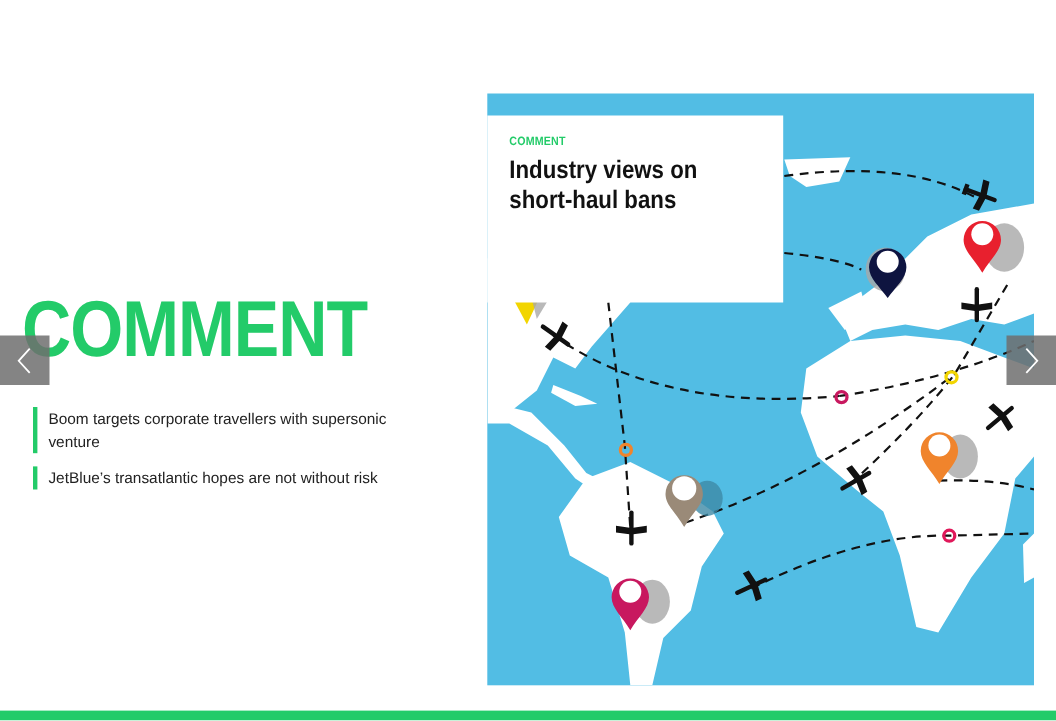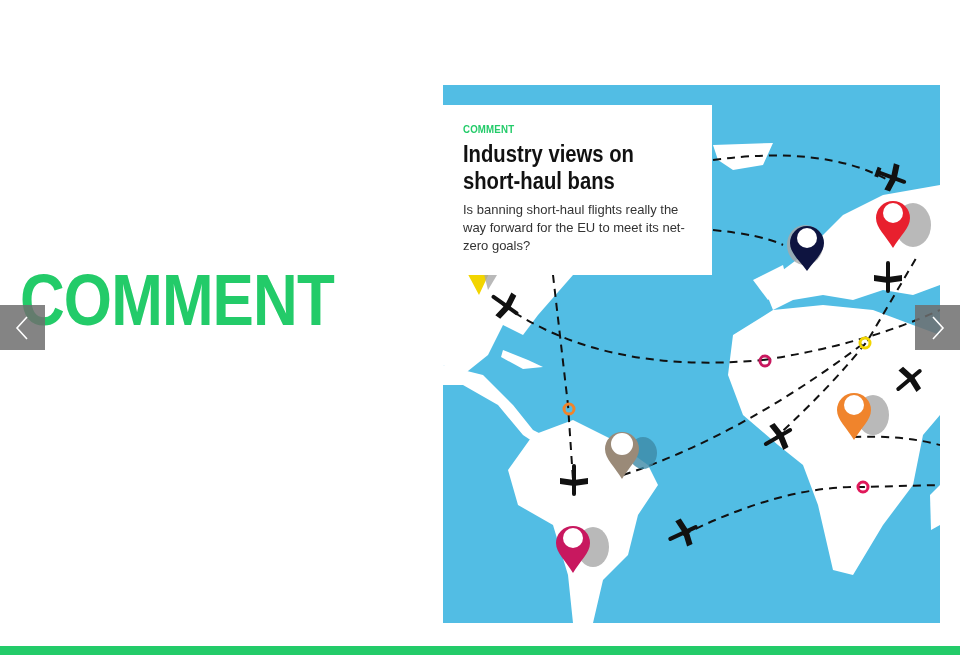--- a/index.html
+++ b/index.html
@@ -32,20 +32,28 @@
 
   .bottom-bar { position: absolute; left: 0; top: 646px; width: 960px; height: 9px; background: #23cb69; }
 </style>
 </head>
 <body>
 
 <div class="page">
 
   <div class="section-title">COMMENT</div>
 
+  <div class="headline-list">
+    <div class="headline-item">
+      <span>Boom targets corporate travellers with supersonic venture</span>
+    </div>
+    <div class="headline-item">
+      <span>JetBlue’s transatlantic hopes are not without risk</span>
+    </div>
+  </div>
 
   <div class="hero">
     <svg width="497" height="538" viewBox="0 0 497 538">
 
       <path d="M0,150 L60,120 L110,150 L130,190 L95,230 L80,250 L60,240 L45,270 L20,290 L0,280 Z" fill="#fff"></path>
 
       <path d="M0,280 L40,290 L70,320 L90,345 L100,350 L95,360 L80,350 L55,320 L20,300 L0,300 Z" fill="#fff"></path>
       <path d="M60,265 L85,275 L100,282 L80,284 L58,272 Z" fill="#fff"></path>
 
       <path d="M270,60 L330,58 L320,80 L290,85 L275,75 Z" fill="#fff"></path>
@@ -136,21 +144,20 @@
             <rect x="-16" y="-2" width="32" height="4" rx="2"></rect>
             <path d="M-2,-14 L4,-14 L6,0 L4,14 L-2,14 L0,0 Z"></path>
           </g>
       </g>
     </svg>
   </div>
 
   <div class="card">
     <div class="card-kicker">COMMENT</div>
     <div class="card-title">Industry views on short-haul bans</div>
-    <div class="card-summary">Is banning short-haul flights really the way forward for the EU to meet its net-zero goals?</div>
   </div>
 
   <div class="arrow-btn prev">
     <svg width="45" height="45">
       <polyline points="27,12 17,23 27,34" fill="none" stroke="#ffffff" stroke-width="1.6"></polyline>
     </svg>
   </div>
   <div class="arrow-btn next">
     <svg width="45" height="45">
       <polyline points="18,12 28,23 18,34" fill="none" stroke="#ffffff" stroke-width="1.6"></polyline>

